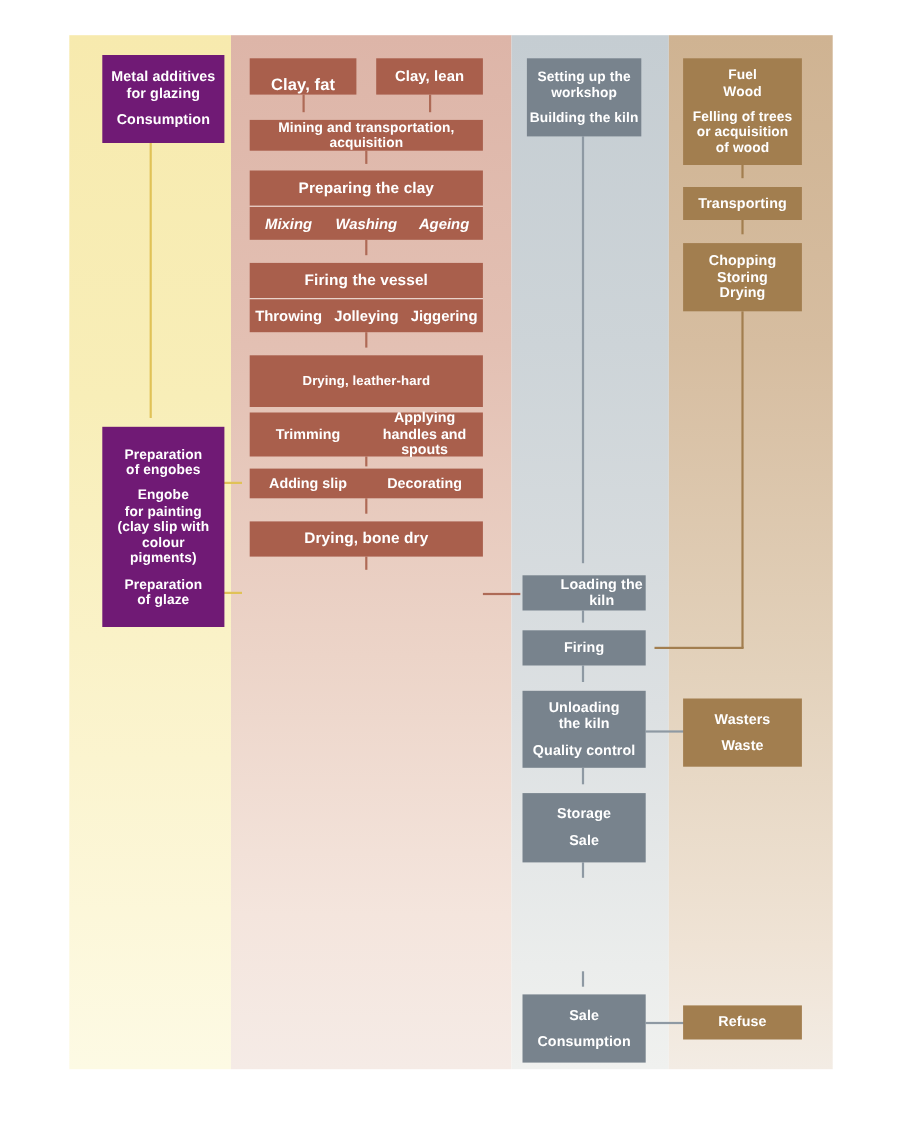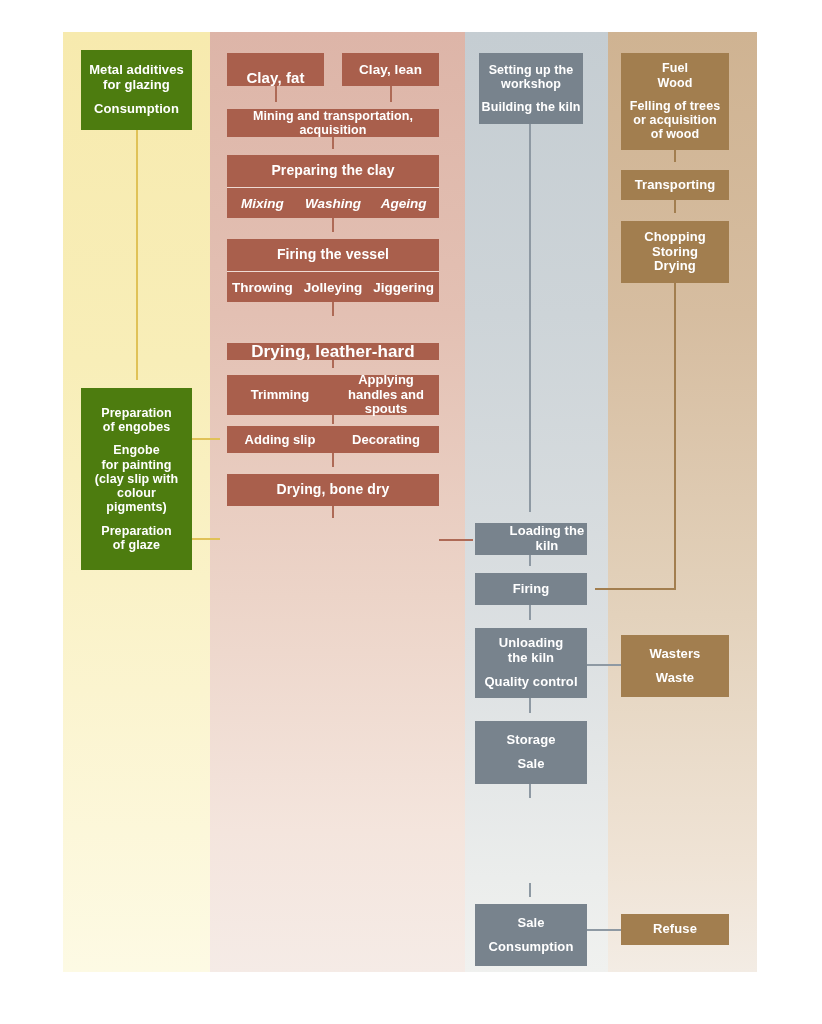--- a/index.html
+++ b/index.html
@@ -41,21 +41,21 @@
     text-align: center;
     line-height: 1.14;
     font-weight: bold;
     letter-spacing: 0.1px;
     z-index: 5;
   }
   .node .line { display: block; width: 100%; }
   .node .pad { height: 9px; }
 
   .c-terracotta { background: #a95f4c; }
-  .c-gold       { background: #4d7c0f; }
+  .c-gold       { background: #701a75; margin-left: 12px; }
   .c-slate      { background: #78838d; }
   .c-brown      { background: #a27e4f; }
 
   
   .split {
     position: absolute;
     display: flex;
     align-items: center;
     color: #fff;
     font-weight: bold;
@@ -181,21 +181,21 @@
   <div class="hair" style="left:227px; top:271px; width:212px;"></div>
   <div class="split c-terracotta" style="left:227px; top:272px; width:212px; height:30px; font-size:13.5px;">
     <span>Throwing</span>
     <span>Jolleying</span>
     <span>Jiggering</span>
   </div>
 
   <div class="conn v k-terra" style="left:332px; top:302px; height:14px;"></div>
   <div class="arrow-down a-terra" style="left:328px; top:316px; border-top-width:7px;"></div>
 
-  <div class="node c-terracotta" style="left:227px; top:323px; width:212px; height:17px; font-size:17px;margin-top:20px;">
+  <div class="node c-terracotta" style="left:227px; top:323px; width:212px; height:47px; font-size:12px;">
     <span class="line">Drying, leather-hard</span>
   </div>
 
   <div class="conn v k-terra" style="left:332px; top:355px; height:13px;"></div>
   <div class="arrow-down a-terra" style="left:328px; top:368px; border-top-width:7px;"></div>
 
   <div class="node c-terracotta" style="left:227px; top:375px; width:212px; height:40px;"></div>
   <div class="split" style="left:227px; top:375px; width:212px; height:40px; font-size:13px; line-height:1.12;">
     <span>Trimming</span>
     <span>

